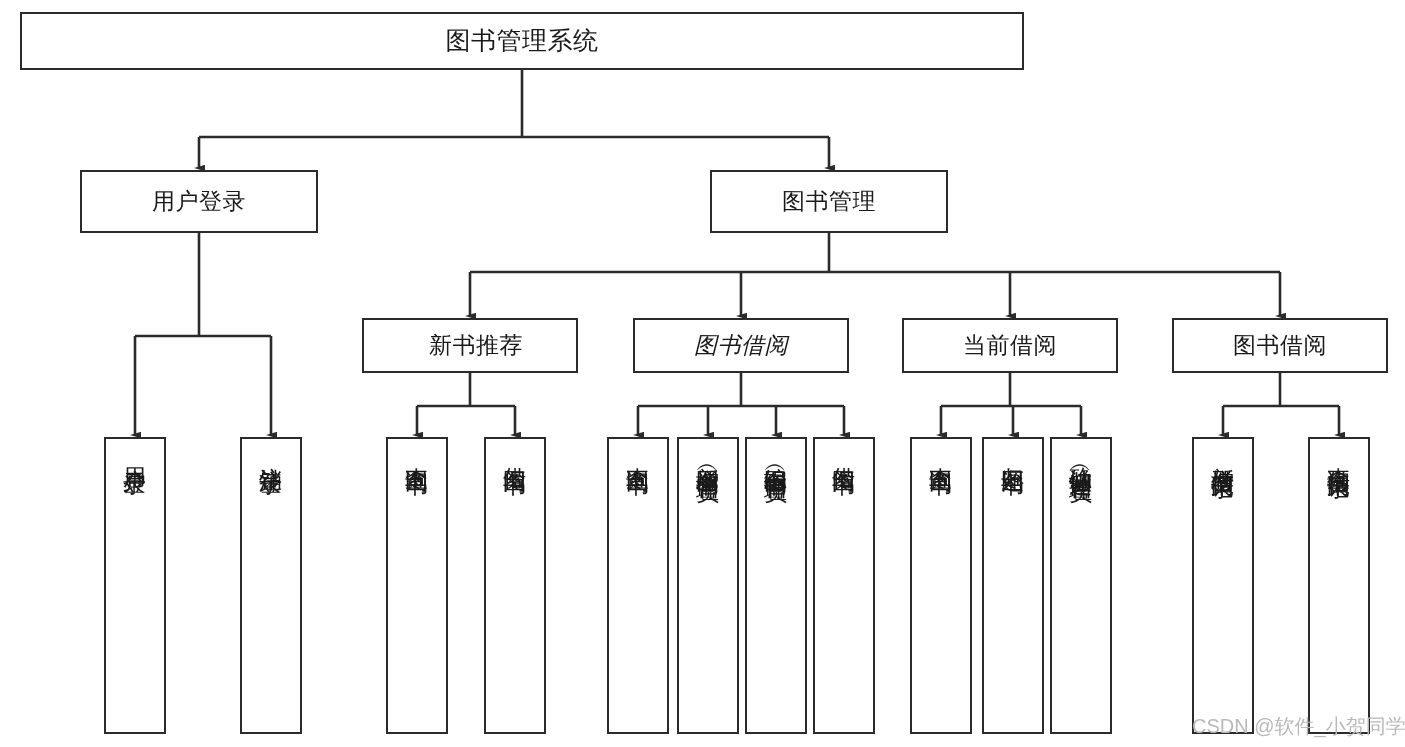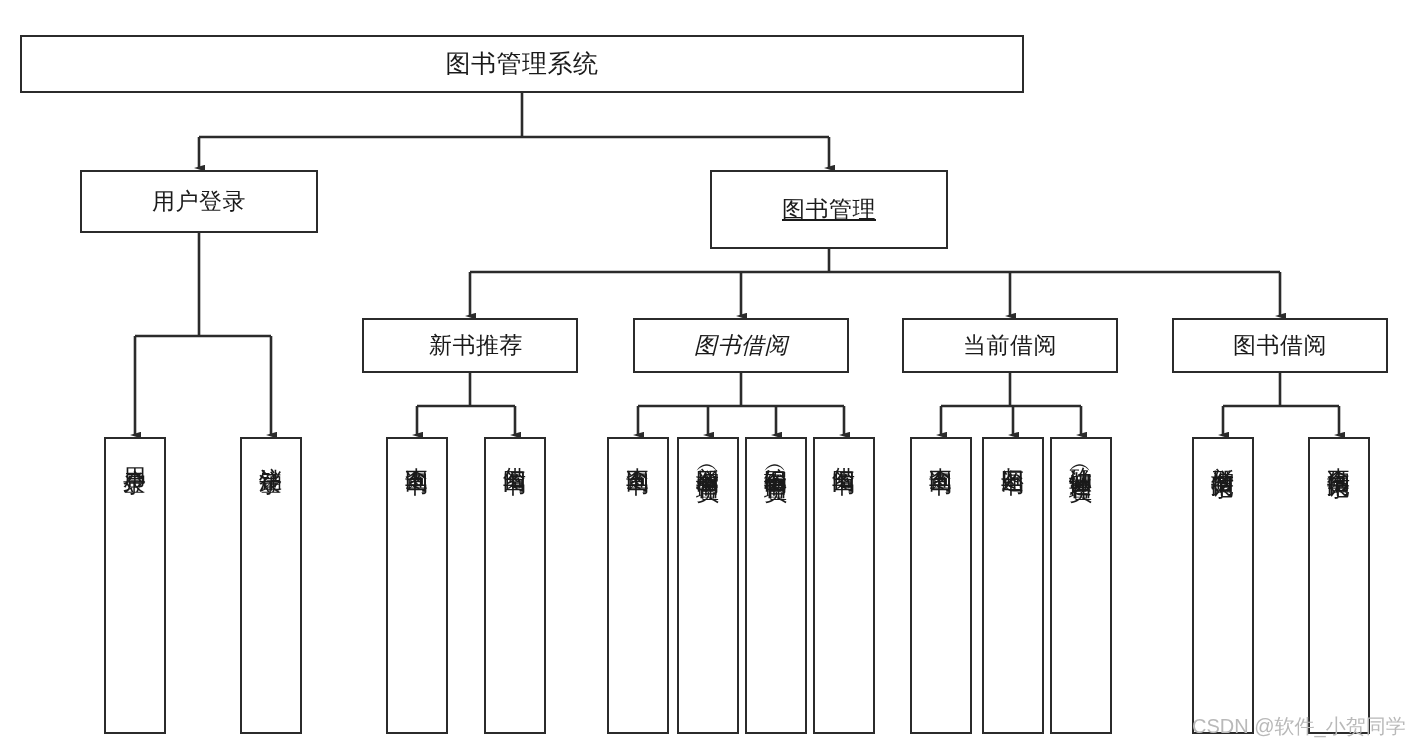--- a/index.html
+++ b/index.html
@@ -109,27 +109,27 @@
         <line x1="941" y1="406" x2="941" y2="435" stroke="#2b2b2b" stroke-width="2.6" marker-end="url(#arrowhead)"></line>
         <line x1="1013" y1="406" x2="1013" y2="435" stroke="#2b2b2b" stroke-width="2.6" marker-end="url(#arrowhead)"></line>
         <line x1="1081" y1="406" x2="1081" y2="435" stroke="#2b2b2b" stroke-width="2.6" marker-end="url(#arrowhead)"></line>
         <line x1="1280" y1="373" x2="1280" y2="406" stroke="#2b2b2b" stroke-width="2.6"></line>
         <line x1="1223" y1="406" x2="1339" y2="406" stroke="#2b2b2b" stroke-width="2.6"></line>
         <line x1="1223" y1="406" x2="1223" y2="435" stroke="#2b2b2b" stroke-width="2.6" marker-end="url(#arrowhead)"></line>
         <line x1="1339" y1="406" x2="1339" y2="435" stroke="#2b2b2b" stroke-width="2.6" marker-end="url(#arrowhead)"></line>
       </g>
   </svg>
   <div id="node-layer">
-      <div class="node horizontal root" style="left: 20px; top: 12px; width: 1004px; height: 58px; margin-top: 23px;">
+      <div class="node horizontal root" style="left: 20px; top: 12px; width: 1004px; height: 58px;">
         <span class="node-label">图书管理系统</span>
       </div>
       <div class="node horizontal" style="left: 80px; top: 170px; width: 238px; height: 63px;">
         <span class="node-label">用户登录</span>
       </div>
-      <div class="node horizontal" style="left: 710px; top: 170px; width: 238px; height: 79px; text-decoration: underline;">
+      <div class="node horizontal" style="left: 710px; top: 170px; width: 238px; height: 63px;">
         <span class="node-label">图书管理</span>
       </div>
       <div class="node horizontal" style="left: 362px; top: 318px; width: 216px; height: 55px; padding-left: 12px;">
         <span class="node-label">新书推荐</span>
       </div>
       <div class="node horizontal" style="left: 633px; top: 318px; width: 216px; height: 55px; font-style: italic;">
         <span class="node-label">图书借阅</span>
       </div>
       <div class="node horizontal" style="left: 902px; top: 318px; width: 216px; height: 55px; justify-content: center;">
         <span class="node-label">当前借阅</span>

